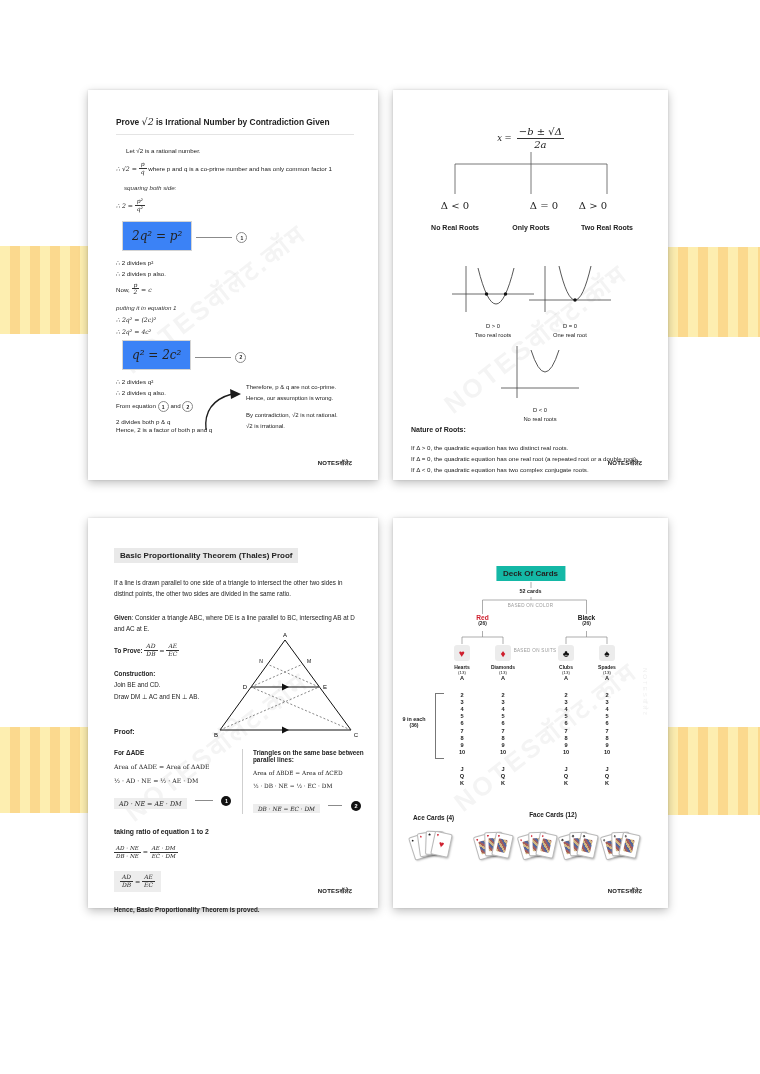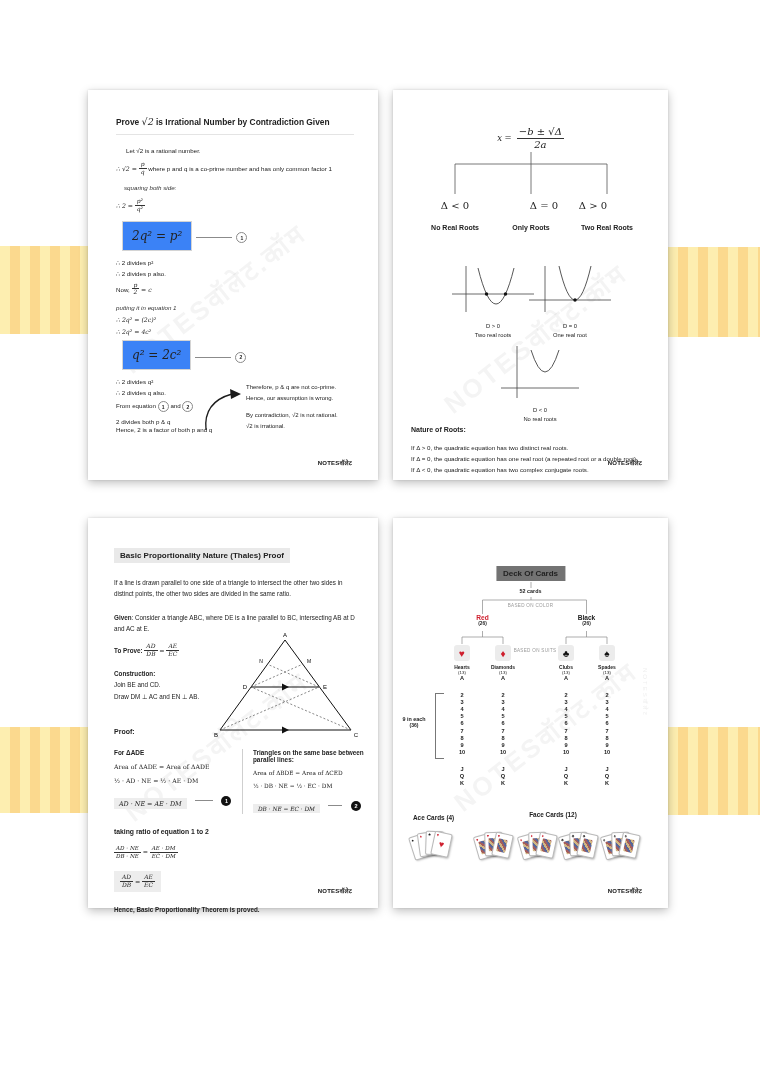--- a/index.html
+++ b/index.html
@@ -53,21 +53,21 @@
   .fbdg{display:inline-flex;width:10px;height:10px;background:#111;color:#fff;border-radius:50%;
         align-items:center;justify-content:center;font-size:5.5px;font-weight:bold;vertical-align:middle;font-style:normal}
   .p3-cols{display:flex;margin:14px 14px 0 26px;position:relative;z-index:2}
   .p3-colL{width:136px;padding-right:10px}
   .p3-colR{width:128px;border-left:.8px solid #cfcfcf;padding-left:10px}
   .p3-cols .ch{font-weight:bold;font-size:6.4px;margin-bottom:7px}
   .p3-cols .cm{font-size:6.2px;margin-bottom:7px;font-family:"DejaVu Serif",serif}
   .tri-svg{position:absolute;right:16px;top:112px;z-index:2}
   
   .p4 .abs{position:absolute;z-index:2}
-  .p4-title{background:#737373;padding:3px 7px;font-size:8px;font-weight:bold}
+  .p4-title{background:#14b8a6;padding:3px 7px;font-size:8px;font-weight:bold}
   .tinygrey{font-size:4.6px;color:#9a9a9a;letter-spacing:.3px}
   .suit-tile{width:16px;height:16px;background:#ececec;border-radius:3px;display:flex;align-items:center;
              justify-content:center;font-size:10px}
   .red-t{color:#cf1f2e}
   .blk-t{color:#111}
   .rankcol{position:absolute;width:26px;text-align:center;font-size:5.6px;font-weight:bold;z-index:2}
   .rankcol .rk{height:7.1px;line-height:7.1px}
   .rankcol .gap1{height:10px}
   .bracket{position:absolute;border-left:.8px solid #777;border-top:.8px solid #777;border-bottom:.8px solid #777;
            width:8px;z-index:2}
@@ -234,21 +234,21 @@
         <div class="nl">If Δ &lt; 0, the quadratic equation has two complex conjugate roots.</div>
       </div>
   </div>
 
   <div class="logo">NOTESवॉलेट</div>
 </div>
 
 <div class="page p3" style="left:88px;top:518px;width:290px;height:390px">
   <div class="wm" style="left:16px;top:210px">NOTESवॉलेट.कॉम</div>
 
-  <div class="p3-title">Basic Proportionality Nature (Thales) Proof</div>
+  <div class="p3-title">Basic Proportionality Theorem (Thales) Proof</div>
 
   <div class="sec" style="margin-top:14px;line-height:1.8">If a line is drawn parallel to one side of a triangle to intersect the other two sides in distinct points, the other two sides are divided in the same ratio.</div>
 
   <div class="sec" style="margin-top:12px;line-height:1.8">
     <b>Given</b><span>: Consider a triangle ABC, where DE is a line parallel to BC, intersecting AB at D and AC at E.</span>
   </div>
 
   <div class="sec" style="margin-top:9px">
     <b>To Prove:</b>
     <span class="frac"><span class="fn">AD</span><span class="fd">DB</span></span>

